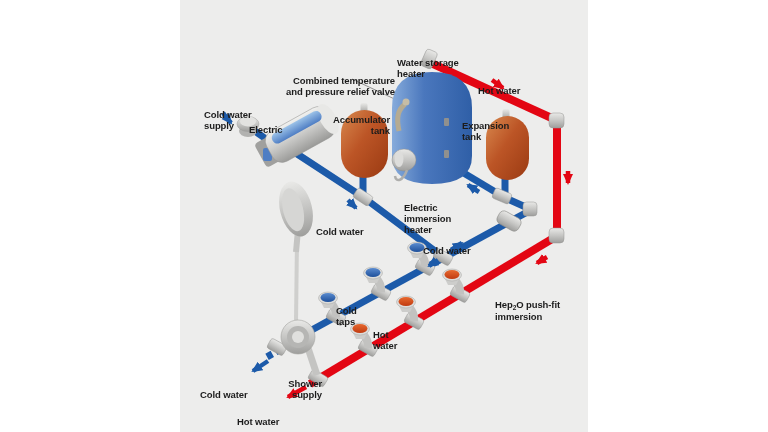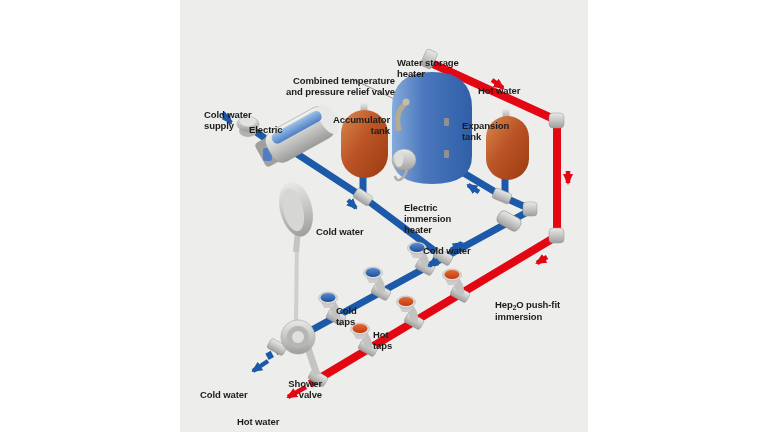--- a/index.html
+++ b/index.html
@@ -219,19 +219,19 @@
   <div class="lbl" style="left:462px;top:100px">Expansion
 tank</div>
   <div class="lbl" style="left:404px;top:182px">Electric
 immersion
 heater</div>
   <div class="lbl" style="left:316px;top:206px">Cold water</div>
   <div class="lbl" style="left:423px;top:225px">Cold water</div>
   <div class="lbl" style="left:336px;top:285px">Cold
 taps</div>
   <div class="lbl" style="left:373px;top:309px">Hot
-taps</div>
+water</div>
   <div class="lbl ctr" style="left:274px;top:358px;width:48px">Shower
-valve</div>
+supply</div>
   <div class="lbl" style="left:200px;top:369px">Cold water</div>
   <div class="lbl" style="left:237px;top:396px">Hot water</div>
   <div class="lbl" style="left:495px;top:279px"><span>Hep</span><span class="sub">2</span><span>O push-fit</span><div>immersion</div></div>
 </div>
 
 </body></html>

